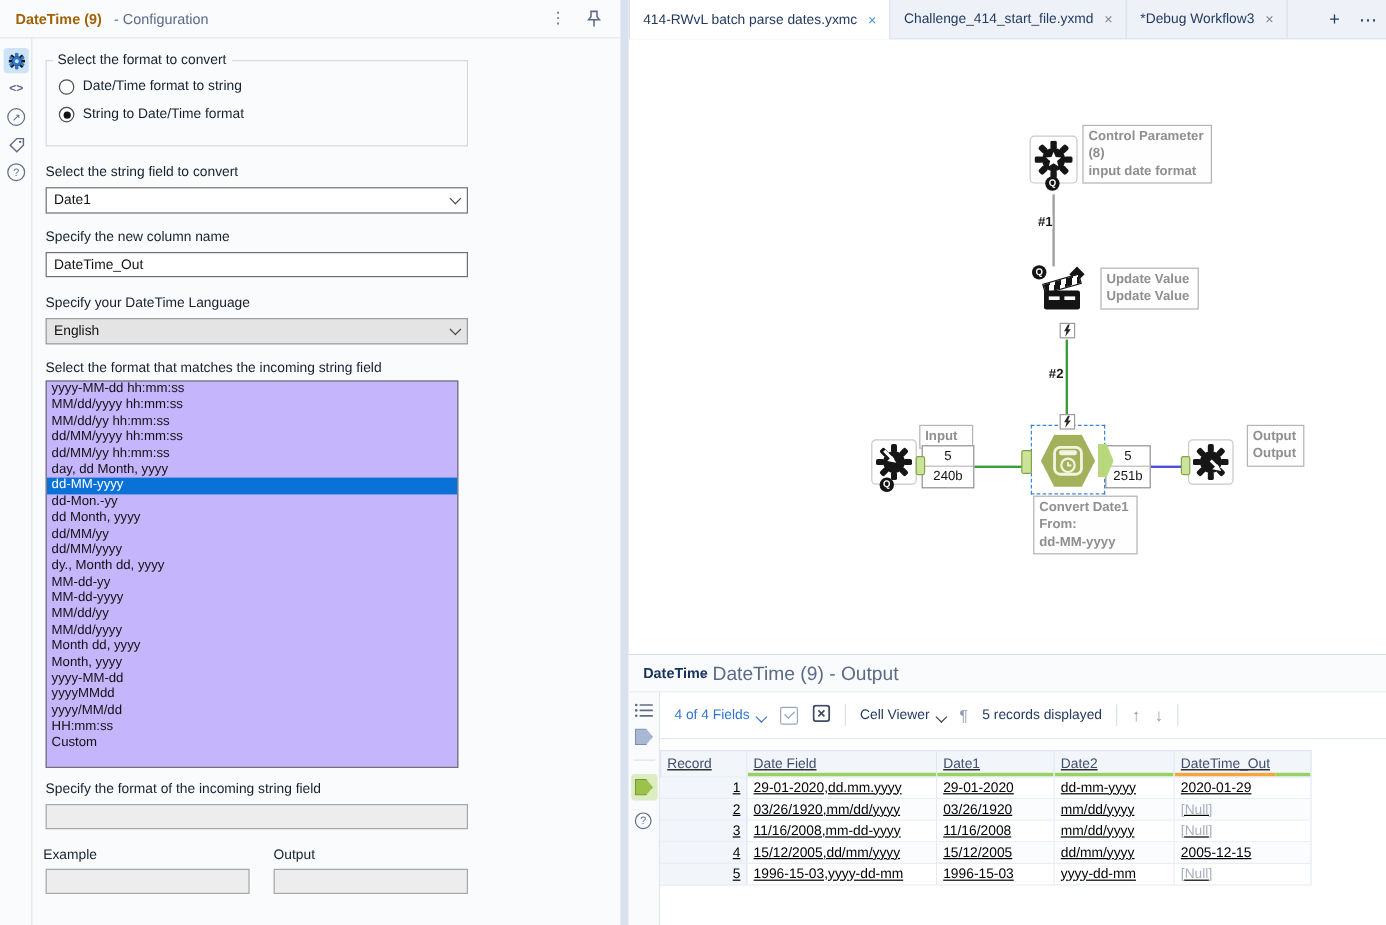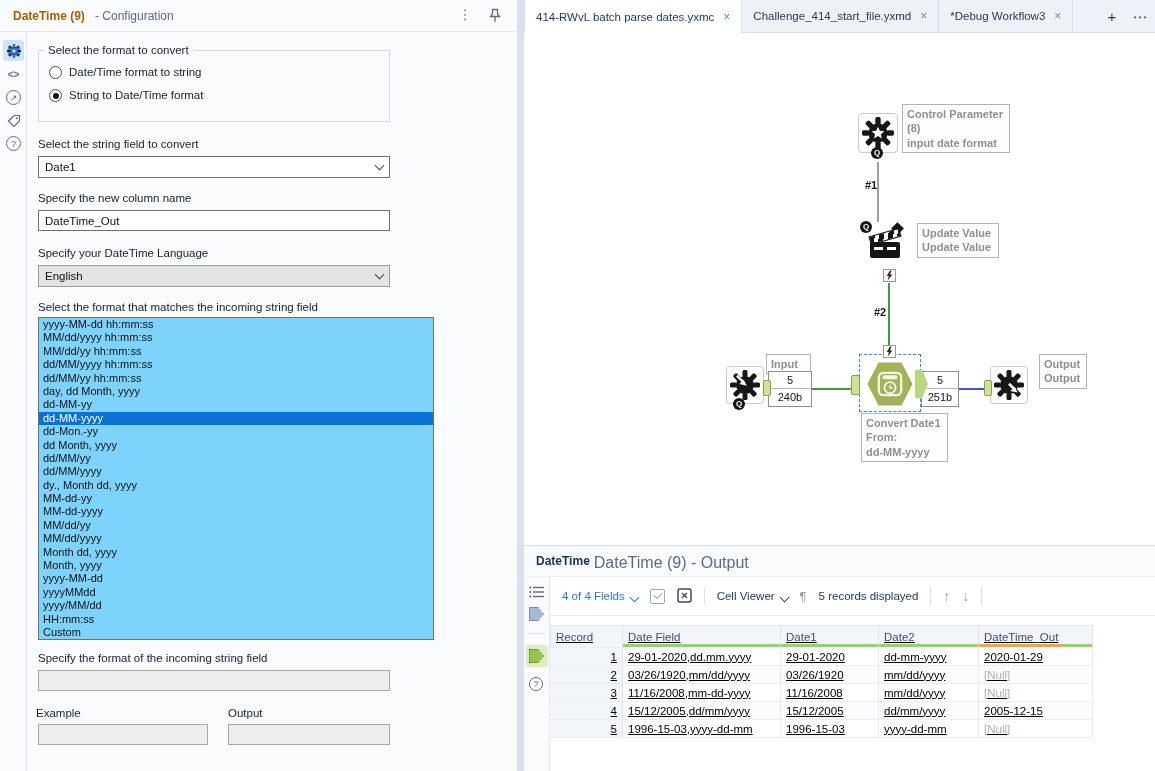--- a/index.html
+++ b/index.html
@@ -27,21 +27,21 @@
   .radio-row { position:absolute; left:10px; display:flex; align-items:flex-start; gap:7px; }
   .radio { width:13px; height:13px; border:1px solid #4c4c4c; border-radius:50%; background:#fff; position:relative; }
   .radio.sel::after { content:""; position:absolute; left:2.5px; top:2.5px; width:6px; height:6px; border-radius:50%; background:#111; }
 
   .field { position:absolute; background:#fff; border:1px solid #707070; font-size:11.5px; color:#111;
            display:flex; align-items:center; padding:0 6px; }
   .field.gray { background:#e4e4e4; border-color:#9b9b9b; }
   .field.disabled { background:#ededed; border-color:#a7a7a7; }
   .chev { width:7px; height:7px; border-right:1.6px solid #444; border-bottom:1.6px solid #444;
           transform:rotate(45deg); display:inline-block; margin-left:auto; margin-top:-3px; }
-  #fmt-list { left:11px; top:285px; width:396px; height:323px; background:#7dd3fc; border:1px solid #707070;
+  #fmt-list { left:11px; top:285px; width:344px; height:323px; background:#c4b5fd; border:1px solid #707070;
               overflow:hidden; font-size:11px; color:#111; }
   .fmt-item { height:13.4px; line-height:13.4px; padding-left:4px; white-space:nowrap; cursor:default; }
   .fmt-item.selected { background:#0a72d7; color:#fff; }
 
   
   #right { left:517px; top:0; width:714px; height:771px; }
   #divider { left:0; top:0; width:7px; height:771px; background:#d9e1ef; }
   #tabbar { left:7px; top:0; width:631px; height:33px; background:#eef2f8; border-bottom:1px solid #d9e0ec; display:flex; }
   .tab { display:flex; align-items:center; padding:0 11px; font-size:11.5px; color:#233a5e;
          border-right:1px solid #d9e0ec; cursor:pointer; position:relative; }
@@ -227,21 +227,20 @@
           <div class="fmt-item">MM/dd/yyyy hh:mm:ss</div>
 
           <div class="fmt-item">MM/dd/yy hh:mm:ss</div>
 
           <div class="fmt-item">dd/MM/yyyy hh:mm:ss</div>
 
           <div class="fmt-item">dd/MM/yy hh:mm:ss</div>
 
           <div class="fmt-item">day, dd Month, yyyy</div>
 
-          <div class="fmt-item">dd-MM-yy</div>
 
           <div class="fmt-item selected">dd-MM-yyyy</div>
 
           <div class="fmt-item">dd-Mon.-yy</div>
 
           <div class="fmt-item">dd Month, yyyy</div>
 
           <div class="fmt-item">dd/MM/yy</div>
 
           <div class="fmt-item">dd/MM/yyyy</div>

